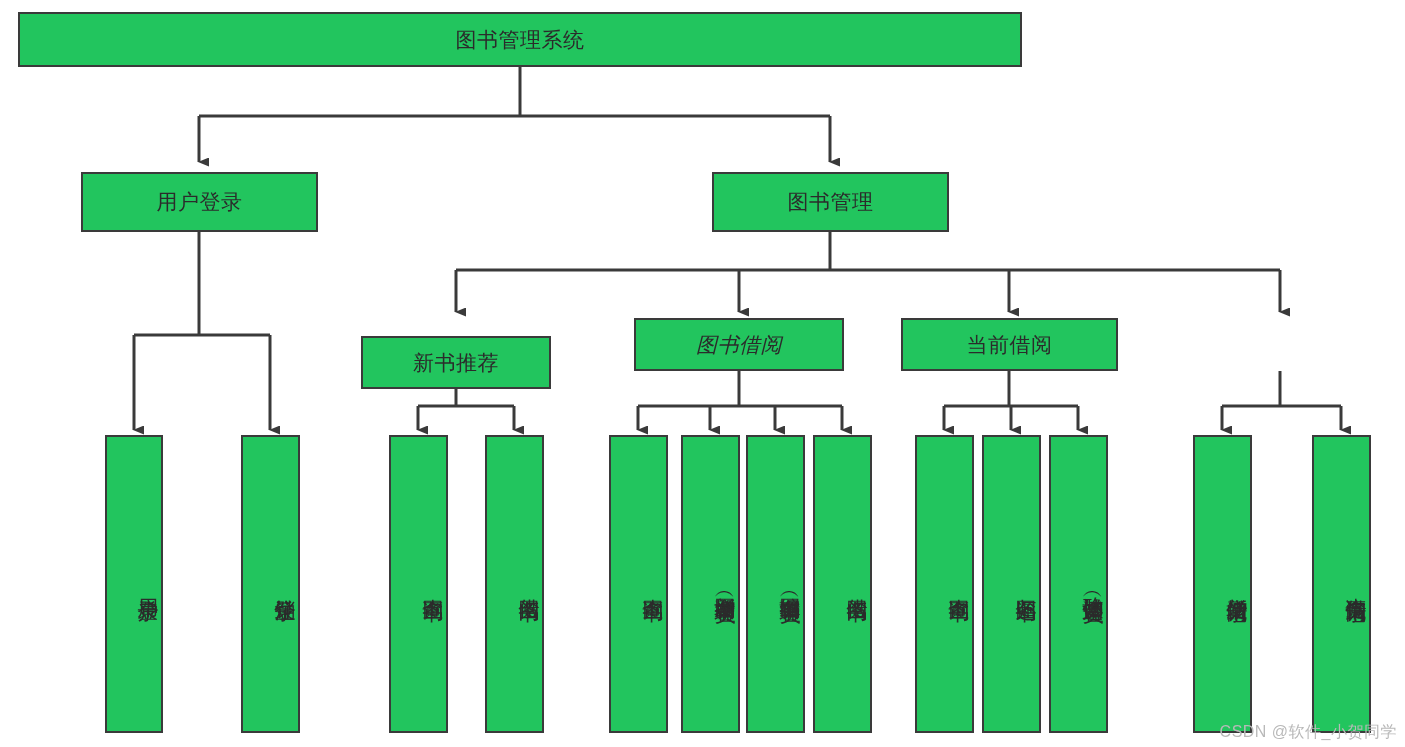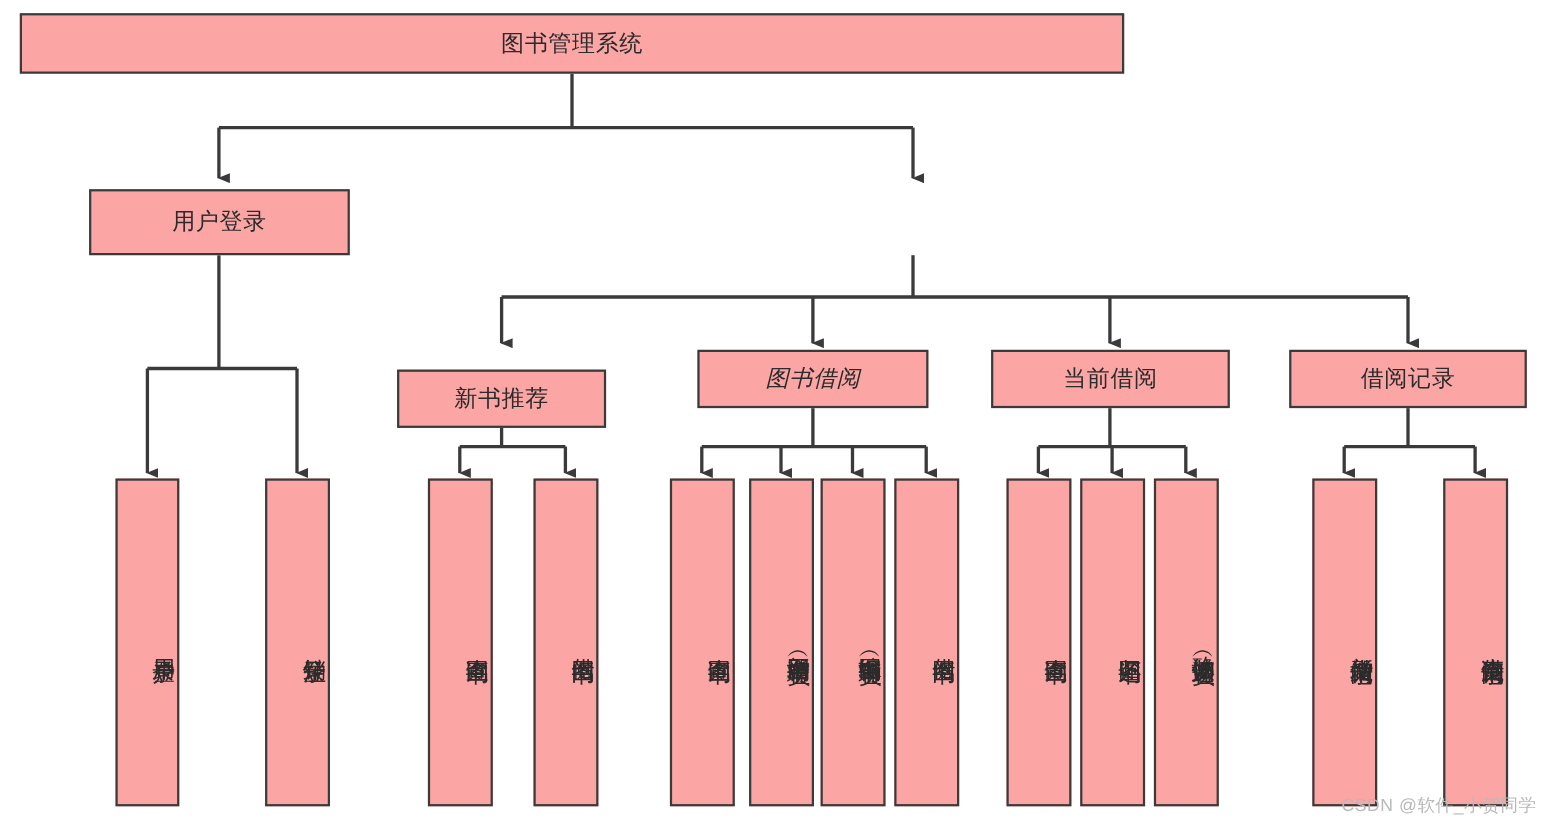--- a/index.html
+++ b/index.html
@@ -21,21 +21,21 @@
     position: absolute;
     left: 0;
     top: 0;
     width: 1405px;
     height: 747px;
     pointer-events: none;
   }
   .node {
     position: absolute;
     box-sizing: border-box;
-    background: #fca5a5;
+    background: #22c55e;
     border: 2px solid #3a3a3a;
     display: flex;
     align-items: center;
     justify-content: center;
     color: #2b2b2b;
   }
   .node.horiz {
     font-size: 21px;
     letter-spacing: 0.5px;
     line-height: 1.1;
@@ -120,32 +120,32 @@
     </g>
   </svg>
 
   <div class="node horiz" style="left:18px; top:12px; width:1004px; height:55px;">
     <span>图书管理系统</span>
   </div>
 
   <div class="node horiz" style="left:81px; top:172px; width:237px; height:60px;">
     <span>用户登录</span>
   </div>
+  <div class="node horiz" style="left:712px; top:172px; width:237px; height:60px;">
+    <span>图书管理</span>
+  </div>
 
   <div class="node horiz" style="left:361px; top:336px; width:190px; height:53px;">
     <span>新书推荐</span>
   </div>
   <div class="node horiz" style="left:634px; top:318px; width:210px; height:53px;font-style:italic;">
     <span>图书借阅</span>
   </div>
   <div class="node horiz" style="left:901px; top:318px; width:217px; height:53px;">
     <span>当前借阅</span>
-  </div>
-  <div class="node horiz" style="left:1172px; top:318px; width:216px; height:53px;">
-    <span>借阅记录</span>
   </div>
 
   <div class="node vert" style="left:105px; top:435px; width:58px; height:298px;">
     <span class="vtext">用户登录</span>
   </div>
   <div class="node vert" style="left:241px; top:435px; width:59px; height:298px;">
     <span class="vtext">注销登录</span>
   </div>
 
   <div class="node vert" style="left:389px; top:435px; width:59px; height:298px;">

